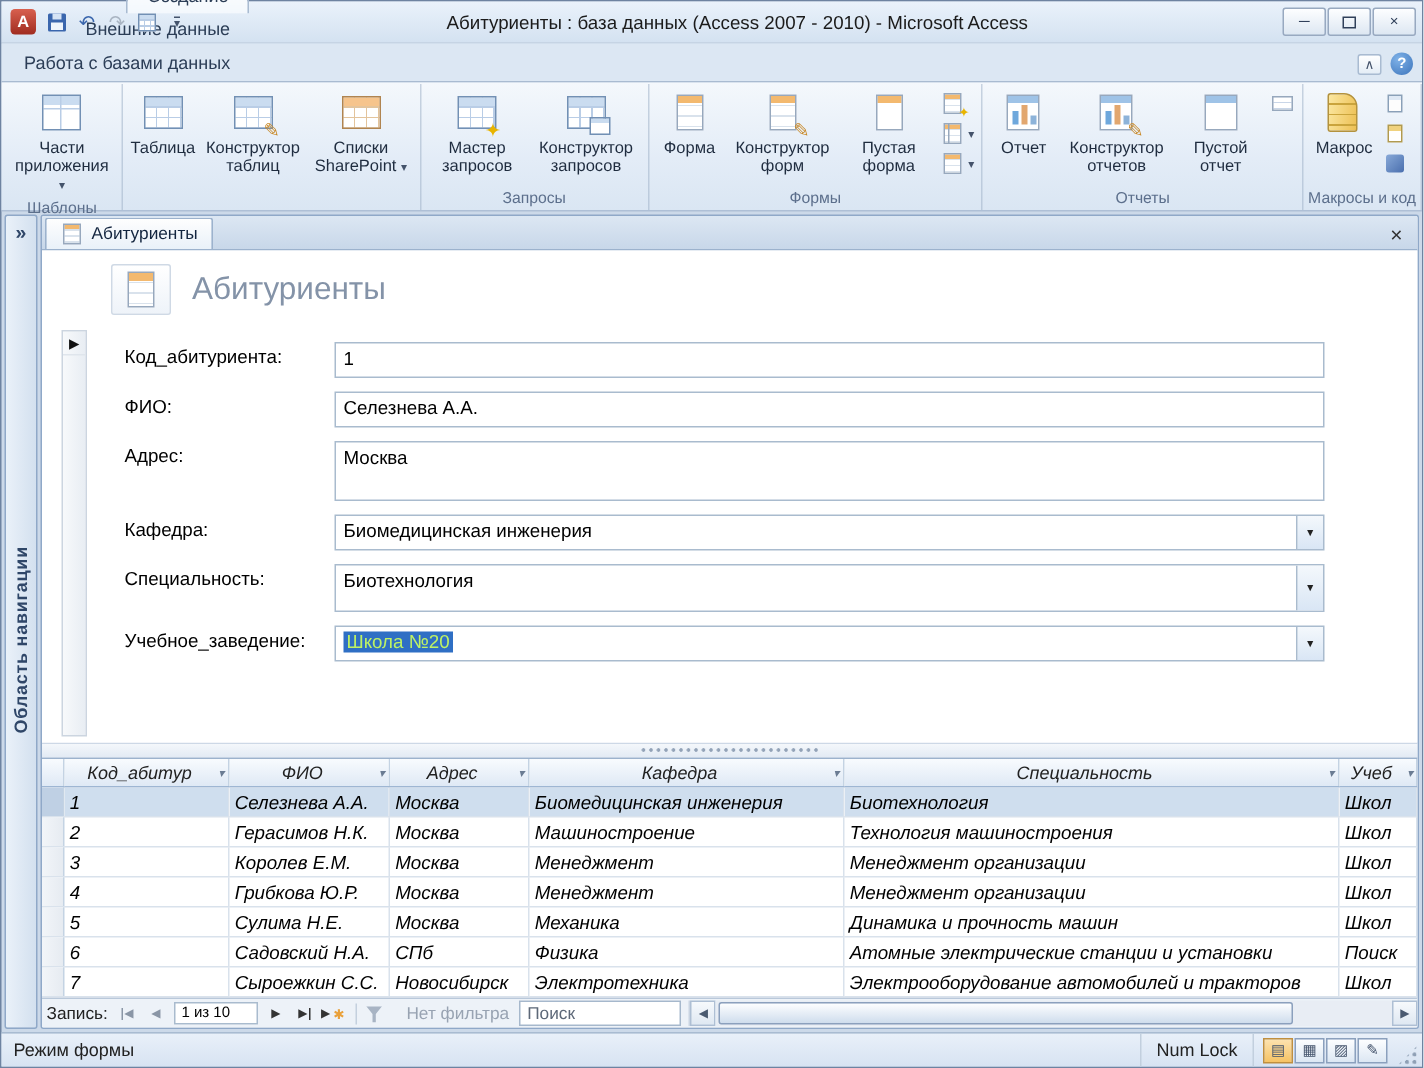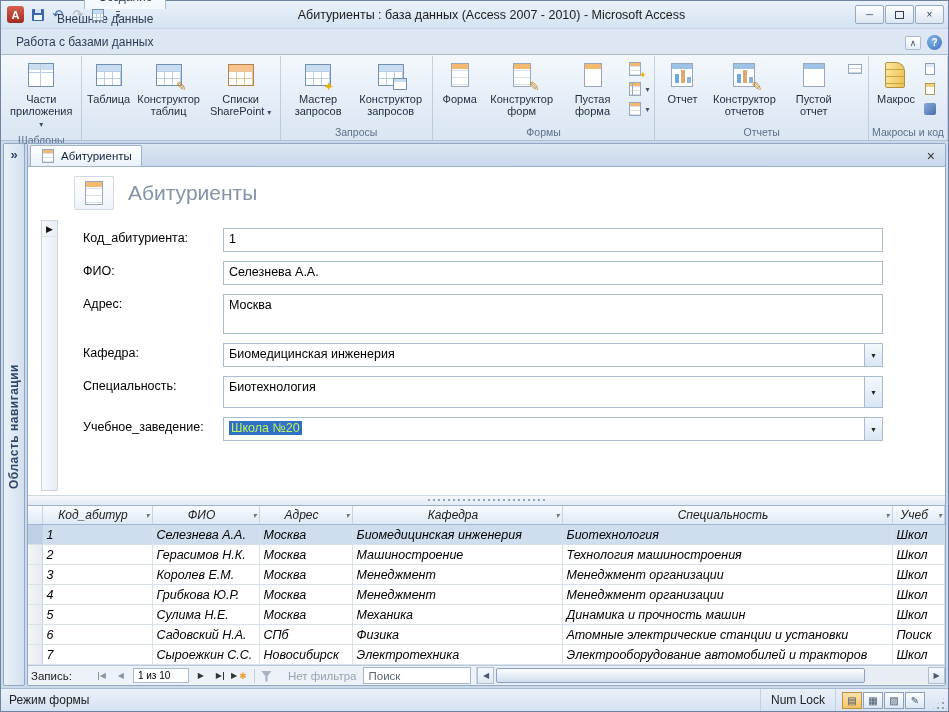--- a/index.html
+++ b/index.html
@@ -179,21 +179,21 @@
   .harrow{ position:absolute; right:2px; top:5px; font-size:8px; color:#6b7c93; }
   .dtable th.gut{ width:14px; padding:0; }
   .dtable td{ height:20px; font-size:12.5px; padding:0 4px; background:#fff;
     border-right:1px solid #d9e2ec; border-bottom:1px solid #d9e2ec; white-space:nowrap; overflow:hidden; }
   .dtable td.gut{ background:linear-gradient(to right,#f2f5f9,#e6ebf1); border-right:1px solid #c4d3e3; }
   .dtable tr.sel td{ background:#cfdeee; }
   .dtable tr.sel td.gut{ background:#bfd0e4; }
 
   .recnav{ height:20px; flex:0 0 20px; background:#edf2f8; border-top:1px solid #b9c8da;
     display:flex; align-items:center; padding-left:3px; font-size:11.5px; gap:1px; }
-  .rnlabel{ margin-right:20px; color:#222; }
+  .rnlabel{ margin-right:3px; color:#222; }
   .nbtn{ width:18px; height:16px; display:inline-flex; align-items:center; justify-content:center;
     font-size:8px; color:#8a96a6; gap:1px; }
   .nbtn.dark{ color:#333; }
   .vbar{ width:1px; height:8px; background:currentColor; display:inline-block; }
   .star{ color:#e9a13b; font-size:9px; margin-left:1px; }
   .posbox{ min-width:56px; height:15px; border:1px solid #a9bbce; background:#fff; font-size:10px;
     display:inline-flex; align-items:center; padding:0 4px; margin:0 2px; }
   .vsep{ width:1px; height:14px; background:#c4d0de; margin:0 5px; }
   .filterarea{ display:inline-flex; align-items:flex-end; gap:16px; }
   .funnel{ width:11px; height:11px; background:#a8b4c4;

